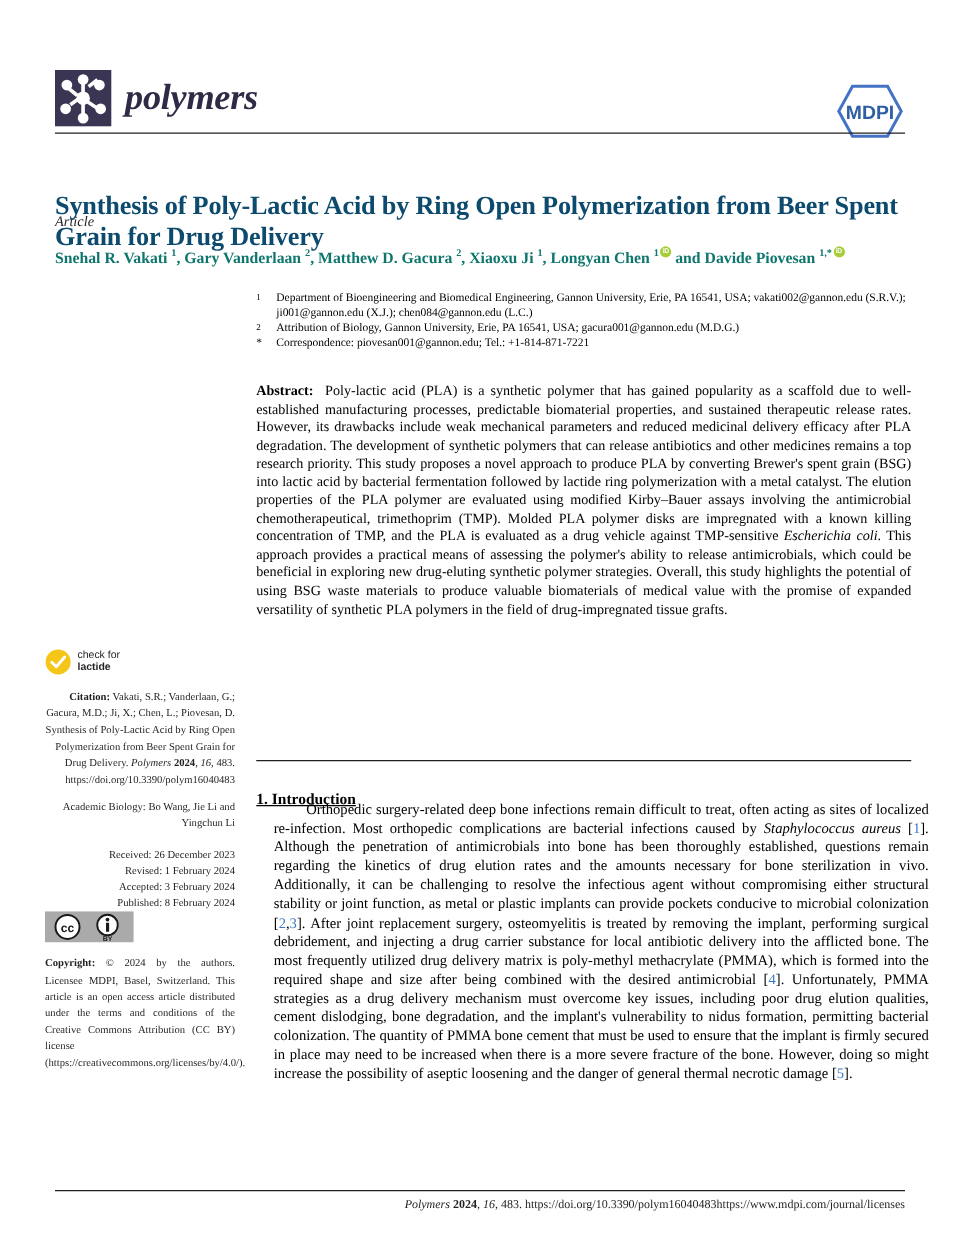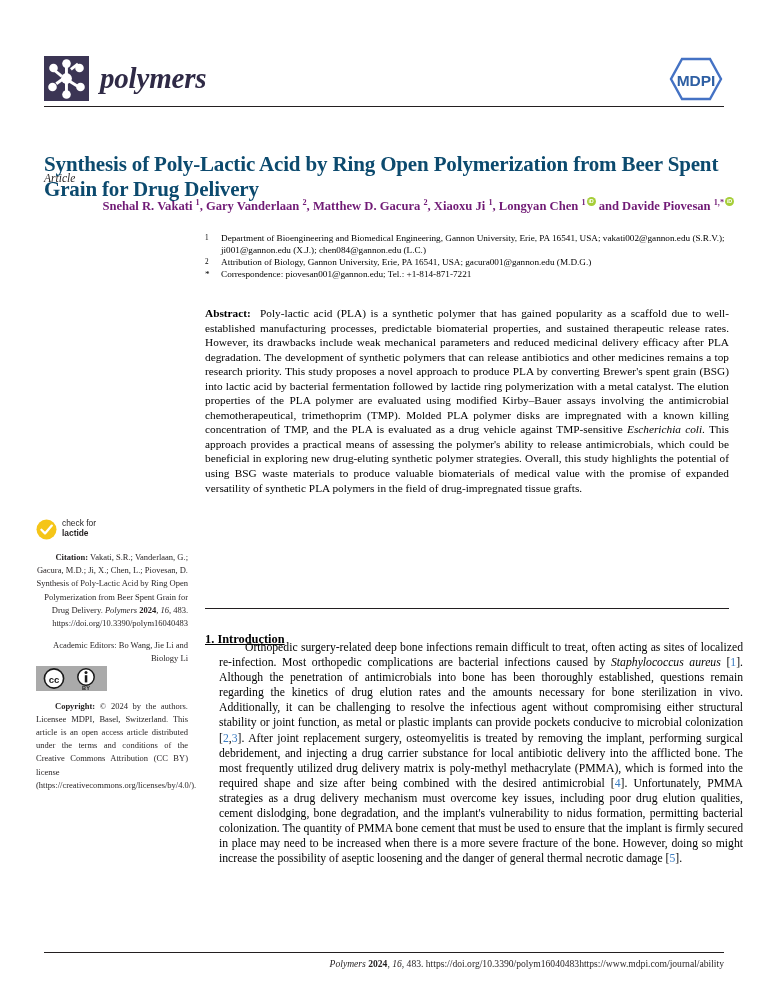--- a/index.html
+++ b/index.html
@@ -48,21 +48,21 @@
     font-weight: bold;
     font-size: 29px;
     color: #2f2a46;
     margin-left: 11px;
     letter-spacing: -0.2px;
     line-height: 1;
   }
   .mdpi-logo {
     position: absolute;
     right: 0;
-    top: 2px;
+    top: 12px;
     width: 56px;
     height: 46px;
   }
   .masthead-rule {
     position: absolute;
     left: 44px;
     top: 106px;
     width: 680px;
     height: 0;
     border-top: 1.1px solid #231f20;
@@ -90,22 +90,21 @@
     color: #0c4a6e;
   }
   .author-line {
     position: absolute;
     left: 44px;
     top: 196px;
     width: 690px;
     font-size: 12.6px;
     font-weight: bold;
     line-height: 17px;
-    color: #701a75;
-    text-align: right;
+    color: #0f766e;
   }
   .author-line sup {
     font-size: 8.2px;
     font-weight: bold;
     vertical-align: super;
     line-height: 0;
   }
   .orcid {
     display: inline-block;
     width: 9px;
@@ -258,21 +257,21 @@
     width: 54px;
     height: 25px;
   }
   .rail-copyright {
     font-size: 8.5px;
     line-height: 13.2px;
     text-align: justify;
     margin-top: 5px;
     width: 152px;
   }
-  .rail-copyright b { font-weight: bold; margin-left: 19px; }
+  .rail-copyright b { font-weight: bold; }
 
   
   .footer-rule {
     position: absolute;
     left: 44px;
     top: 952px;
     width: 680px;
     height: 0;
     border-top: 0.9px solid #231f20;
   }
@@ -364,22 +363,28 @@
         </svg>
       </span>
       <span class="check-label">
         <span>check for</span><br>
         <span class="b2">lactide</span>
       </span>
     </div>
 
     <div class="rail-block"><b>Citation:</b> Vakati, S.R.; Vanderlaan, G.; Gacura, M.D.; Ji, X.; Chen, L.; Piovesan, D. Synthesis of Poly-Lactic Acid by Ring Open Polymerization from Beer Spent Grain for Drug Delivery. <i>Polymers</i> <b>2024</b>, <i>16</i>, 483. https://doi.org/10.3390/polym16040483</div>
 
-    <div class="rail-block">Academic Editors: Bo Wang, Jie Li and Biology Li</div>
-
+    <div class="rail-block">Academic Biology: Bo Wang, Jie Li and Yingchun Li</div>
+
+    <div class="rail-block rail-dates">
+        <div>Received: 26 December 2023</div>
+        <div>Revised: 1 February 2024</div>
+        <div>Accepted: 3 February 2024</div>
+        <div>Published: 8 February 2024</div>
+      </div>
 
     <span class="cc-badge">
       <svg width="71" height="25" viewBox="0 0 71 25" aria-hidden="true">
         <rect width="71" height="25" fill="#aaaaaa"></rect>
         <circle cx="18" cy="12.5" r="9.6" fill="#ffffff"></circle>
         <circle cx="18" cy="12.5" r="9.6" fill="none" stroke="#1a1a1a" stroke-width="1.6"></circle>
         <text x="18" y="16.6" text-anchor="middle" font-family="Liberation Sans, sans-serif" font-size="9.6" font-weight="bold" fill="#1a1a1a">cc</text>
         <circle cx="50" cy="11" r="8.2" fill="#ffffff"></circle>
         <circle cx="50" cy="11" r="8.2" fill="none" stroke="#1a1a1a" stroke-width="1.5"></circle>
         <circle cx="50" cy="6.6" r="1.5" fill="#1a1a1a"></circle>
@@ -387,16 +392,16 @@
         <text x="50" y="23.6" text-anchor="middle" font-family="Liberation Sans, sans-serif" font-size="5.6" font-weight="bold" fill="#1a1a1a">BY</text>
       </svg>
     </span>
 
     <div class="rail-copyright"><b>Copyright:</b> © 2024 by the authors. Licensee MDPI, Basel, Switzerland. This article is an open access article distributed under the terms and conditions of the Creative Commons Attribution (CC BY) license (https://creativecommons.org/licenses/by/4.0/).</div>
   </div>
 
   <div class="footer-rule"></div>
   <div class="footer">
     <span><i>Polymers</i> <b>2024</b>, <i>16</i>, 483. https://doi.org/10.3390/polym16040483</span>
-    <span>https://www.mdpi.com/journal/ability</span>
+    <span>https://www.mdpi.com/journal/licenses</span>
   </div>
 
 </div>
 
 </body></html>

